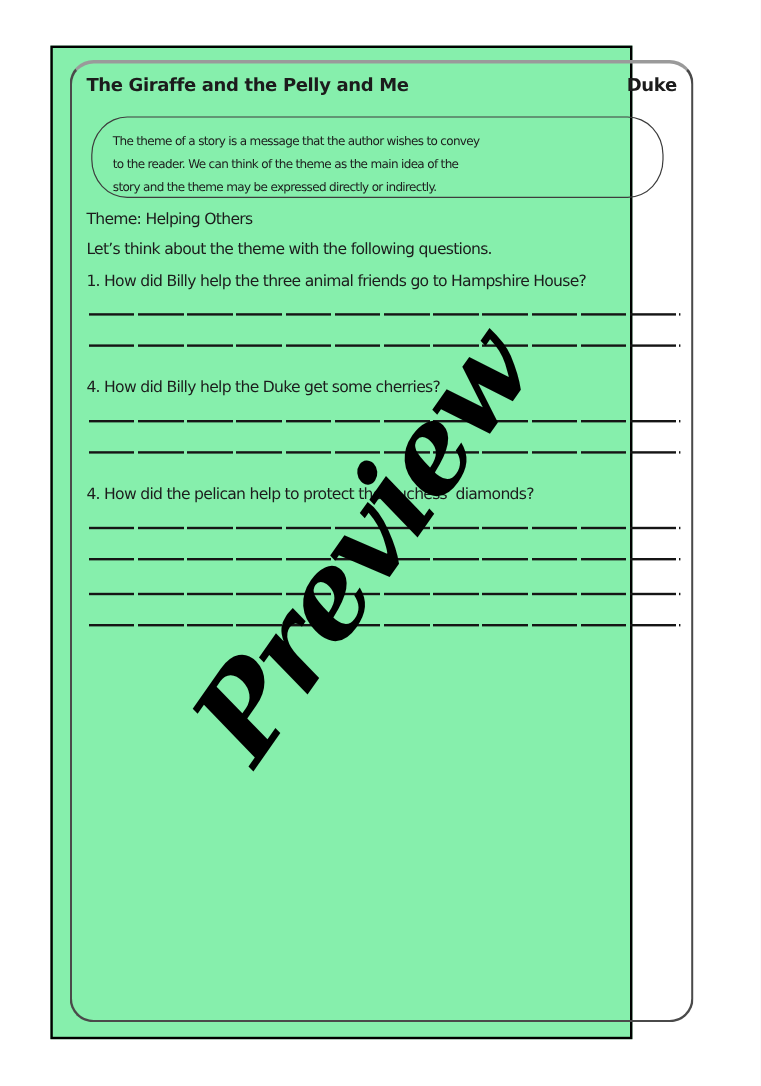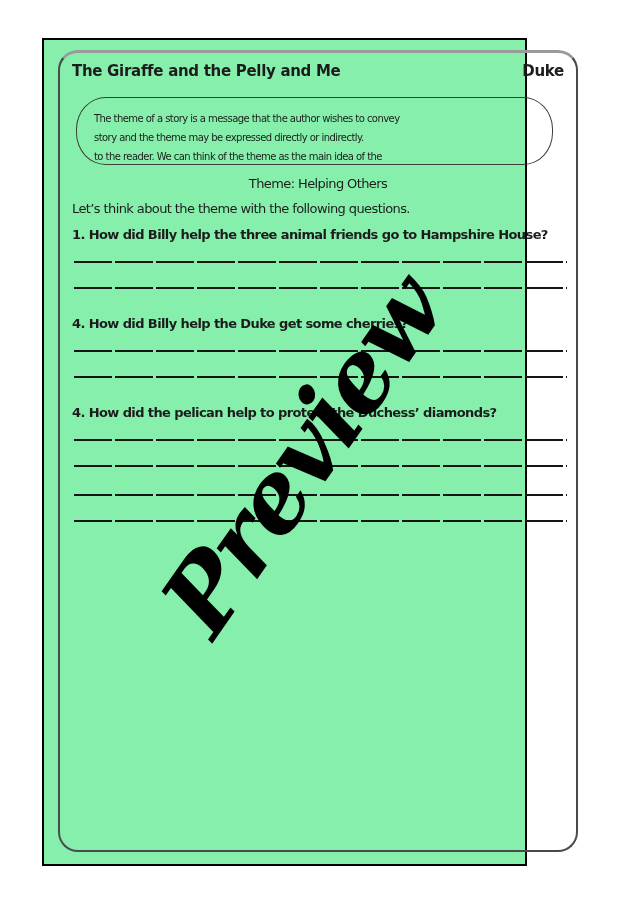--- a/index.html
+++ b/index.html
@@ -63,23 +63,23 @@
     line-height: 19px;
     letter-spacing: -0.55px;
     white-space: nowrap;
   }
   .body-line {
     font-size: 13px;
     line-height: 16px;
     letter-spacing: -0.6px;
     white-space: nowrap;
   }
-  .theme-line { margin-top: 11px; text-align: center; }
+  .theme-line { margin-top: 11px; }
   .lead-in    { margin-top: 9px; }
-  .q          { margin-top: 27px; font-weight: bold; }
+  .q          { margin-top: 27px; }
   .q-first    { margin-top: 10px; }
   .ans-line {
     height: 2px;
     width: 493px;
     margin-left: 2px;
     margin-top: 18px;
     background: repeating-linear-gradient(90deg,
       #151515 0px, #151515 38px,
       transparent 38px, transparent 41px);
   }
@@ -106,22 +106,22 @@
 <div class="outer-border">
   <div class="worksheet-frame">
 
     <div class="header-row">
       <div class="page-title">The Giraffe and the Pelly and Me</div>
       <div class="corner-label">Duke</div>
     </div>
 
     <div class="theme-def-box">
       <div class="box-line">The theme of a story is a message that the author wishes to convey</div>
+      <div class="box-line">to the reader. We can think of the theme as the main idea of the</div>
       <div class="box-line">story and the theme may be expressed directly or indirectly.</div>
-      <div class="box-line">to the reader. We can think of the theme as the main idea of the</div>
     </div>
 
     <div class="body-line theme-line">Theme: Helping Others</div>
     <div class="body-line lead-in">Let’s think about the theme with the following questions.</div>
 
     <div class="q q-first">
       <div class="body-line">1. How did Billy help the three animal friends go to Hampshire House?</div>
       <div class="ans-line"></div>
       <div class="ans-line"></div>
     </div>

